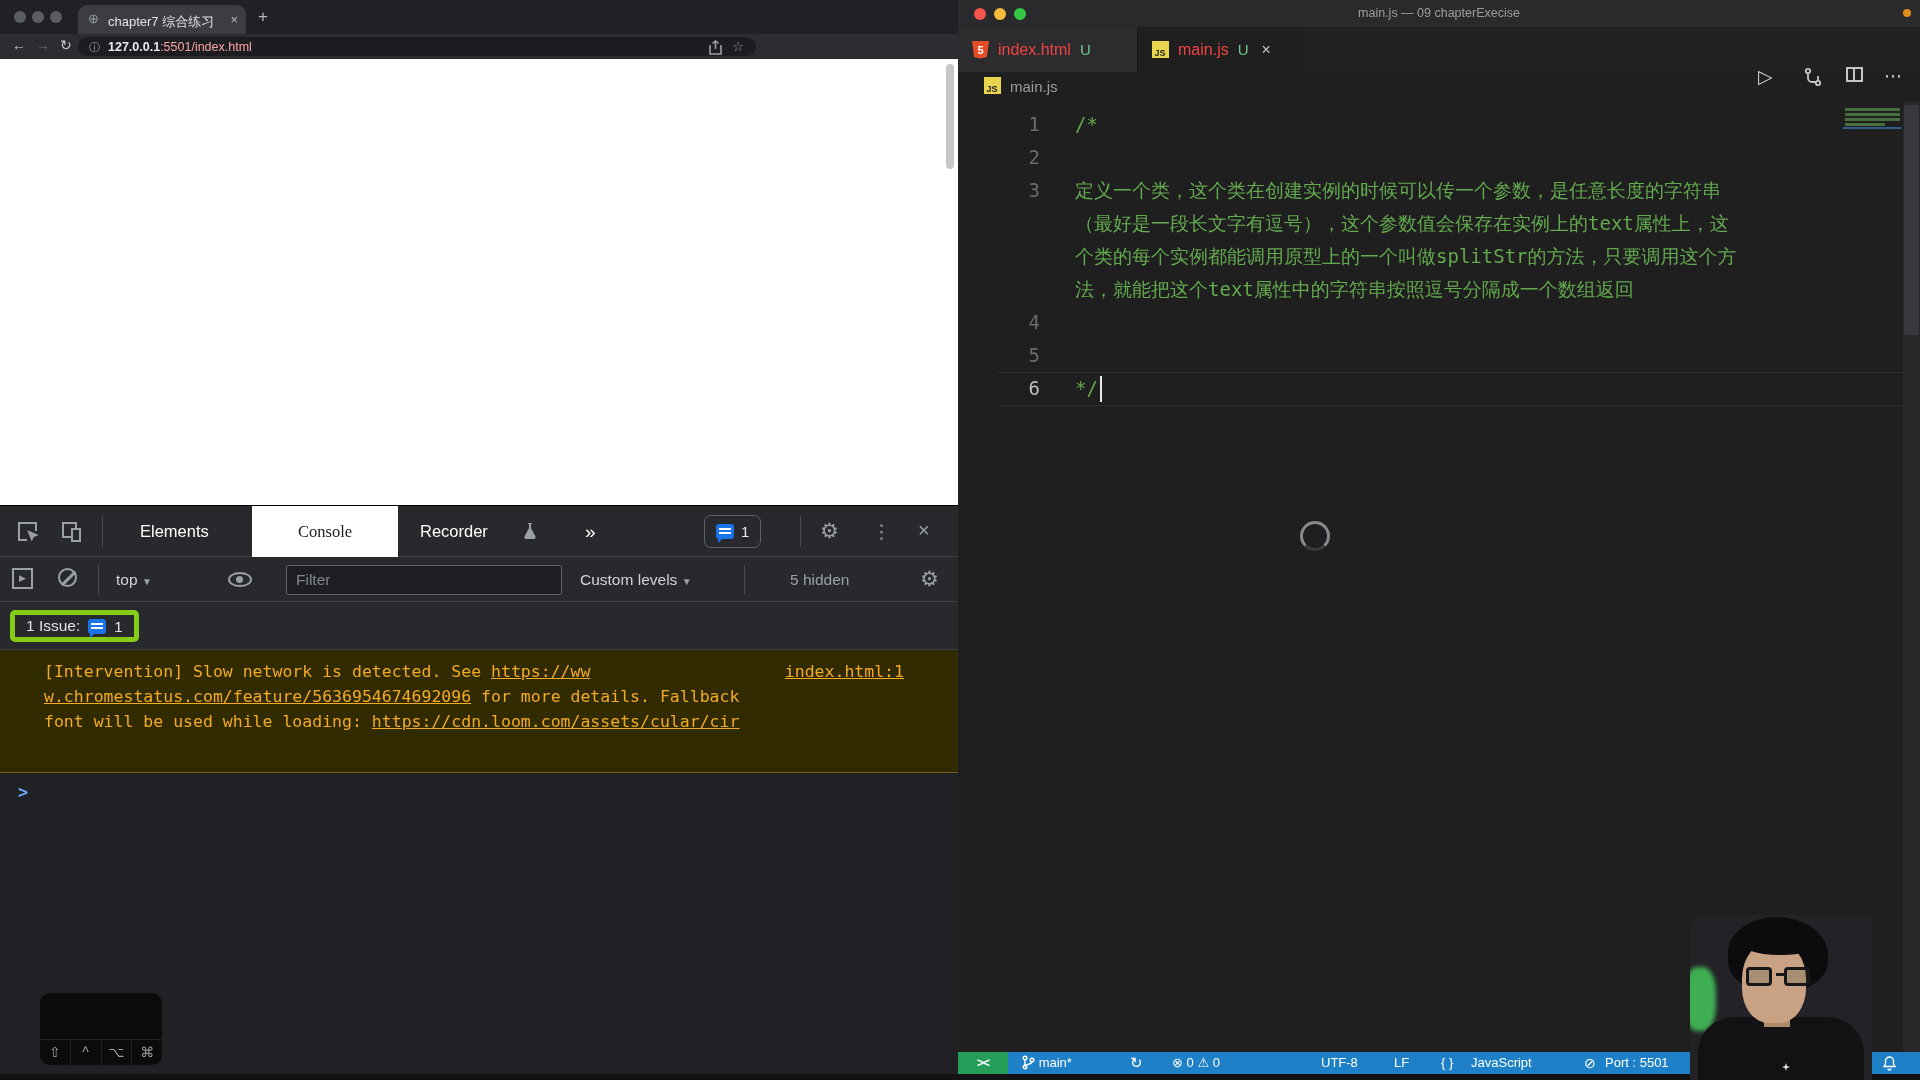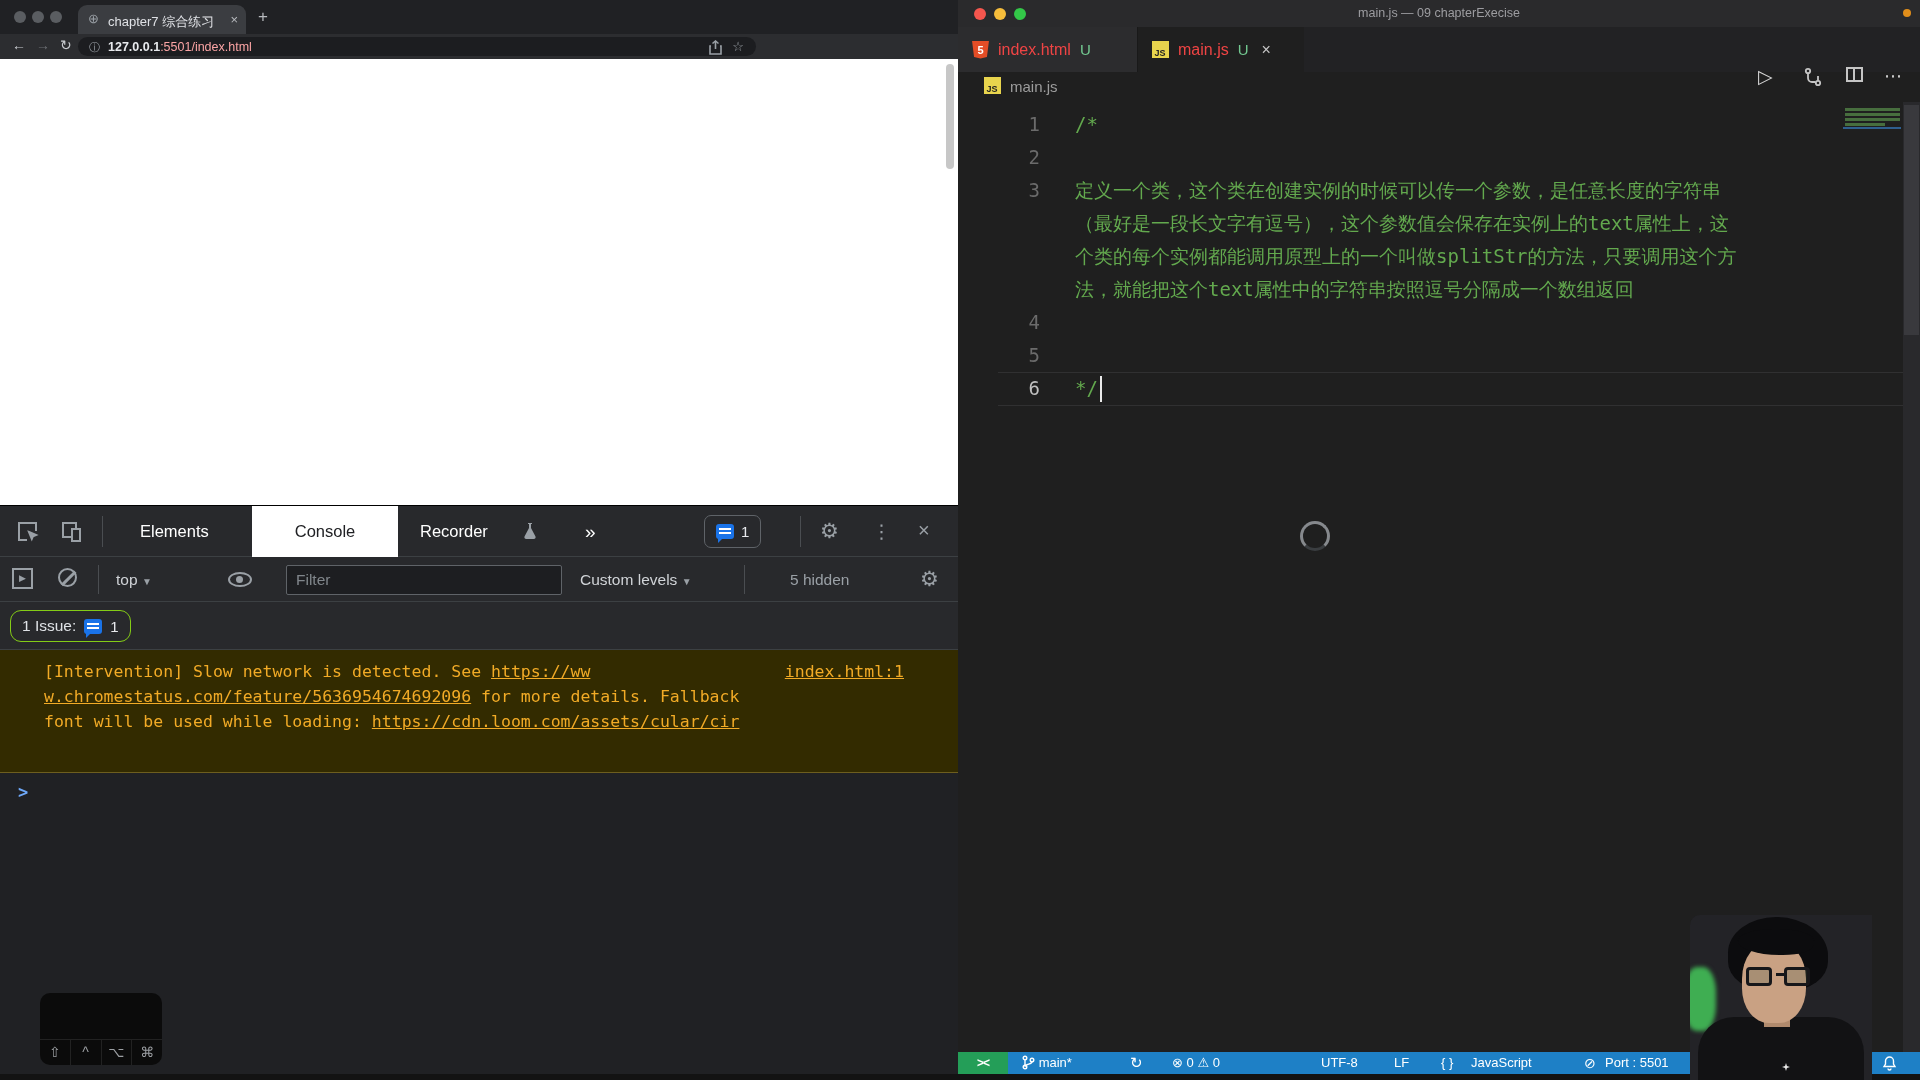--- a/index.html
+++ b/index.html
@@ -56,21 +56,21 @@
                        border-radius:4px; }
 
   
   #devtools { left:0; top:505px; width:958px; height:575px; background:#202124;
               border-top:1px solid #000; color:#9aa0a6; }
   #dt-tabrow { left:0; top:0; width:958px; height:51px; background:#28292c;
                border-bottom:1px solid #3c4043; }
   .dt-sep { width:1px; background:#4a4d51; }
   .dt-tab { font-size:16.5px; color:#ffffff; line-height:51px; }
   #dt-tab-console { left:252px; top:0; width:146px; height:51px; background:#ffffff;
-                    color:#202124; text-align:center; }
+                    color:#202124; text-align:center;font-family:Liberation Serif, serif; }
   #dt-badge-chip { left:704px; top:9px; height:33px; border:1px solid #5f6368;
                    border-radius:7px; display:flex; align-items:center; gap:7px;
                    padding:0 11px; }
   .bubble { position:relative; width:18px; height:15px; background:#1a73e8;
             border-radius:3px; }
   .bubble::before { content:""; position:absolute; left:3px; top:4px; width:12px;
                     height:2px; background:#fff; box-shadow:0 4px 0 #fff; }
   .bubble::after { content:""; position:absolute; left:2px; bottom:-4px;
                    border:3px solid transparent; border-top-color:#1a73e8;
                    border-left-color:#1a73e8; }
@@ -92,22 +92,22 @@
   #dt-eye::after { content:""; position:absolute; left:6px; top:2px; width:7px; height:7px;
                    border-radius:50%; background:#9aa0a6; }
   #dt-filter { left:286px; top:8px; width:276px; height:30px; background:#1d1e21;
                border:1px solid #5f6368; border-radius:2px; color:#d0d3d7;
                font-size:15.5px; padding-left:9px; outline:none;
                font-family:"Liberation Sans", sans-serif; }
   #dt-filter::placeholder { color:#80868b; }
   #dt-hidden { color:#9aa0a6; }
   #dt-issuerow { left:0; top:96px; width:958px; height:48px; background:#28292c;
                  border-bottom:1px solid #3c4043; }
-  #dt-issue-chip { left:10px; top:8px; height:32px; border:1px solid #84cc16;
-                   border-radius:11px; display:flex; align-items:center; gap:8px;
+  #dt-issue-chip { left:10px; top:8px; height:32px; border:5px solid #84cc16;
+                   border-radius:5px; display:flex; align-items:center; gap:8px;
                    padding:0 11px; }
   #dt-issue-label { font-size:15.5px; color:#dfe2e6; }
   #dt-issue-count, #dt-badge-count { font-size:15px; color:#e8eaed; }
 
   #dt-warning { left:0; top:144px; width:958px; height:123px; background:#332b00;
                 border-bottom:1px solid #6d5e1f; font-family:"DejaVu Sans Mono", monospace;
                 font-size:16.5px; color:#f2ab26; line-height:25px; padding:9px 0 0 44px; }
   #dt-warning a, #dt-warning .lnk { color:#f2ab26; text-decoration:underline; }
   #dt-warn-source { position:absolute; right:54px; top:9px; text-decoration:underline; }
   #dt-prompt { left:18px; top:276px; color:#6ea8f8; font-size:17px; font-weight:bold;

